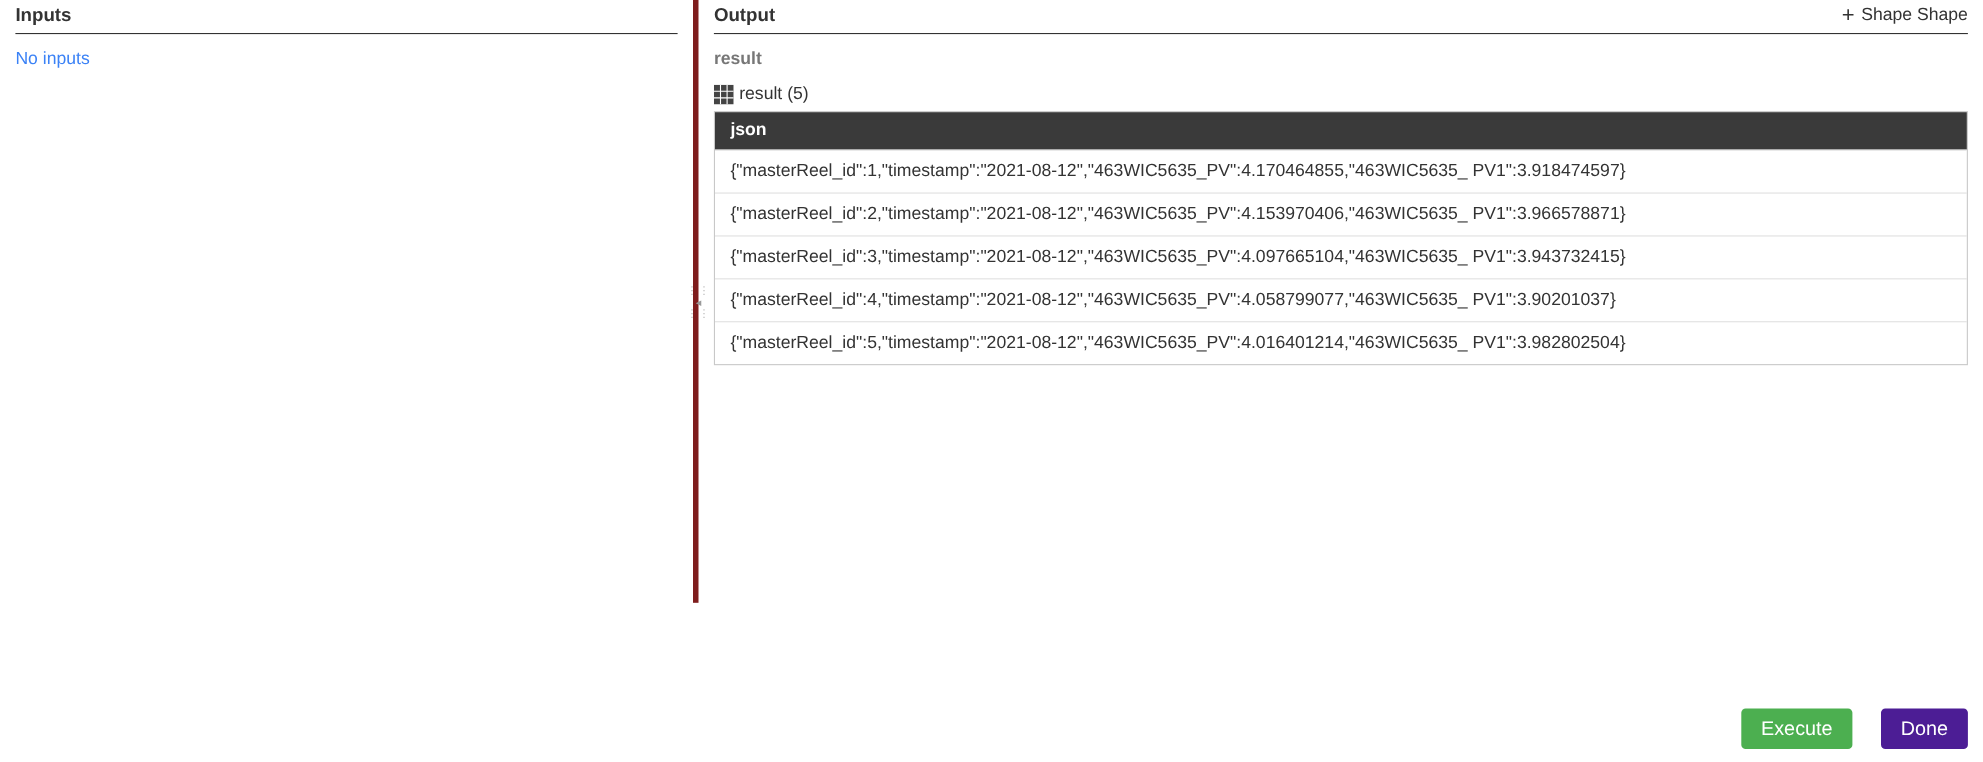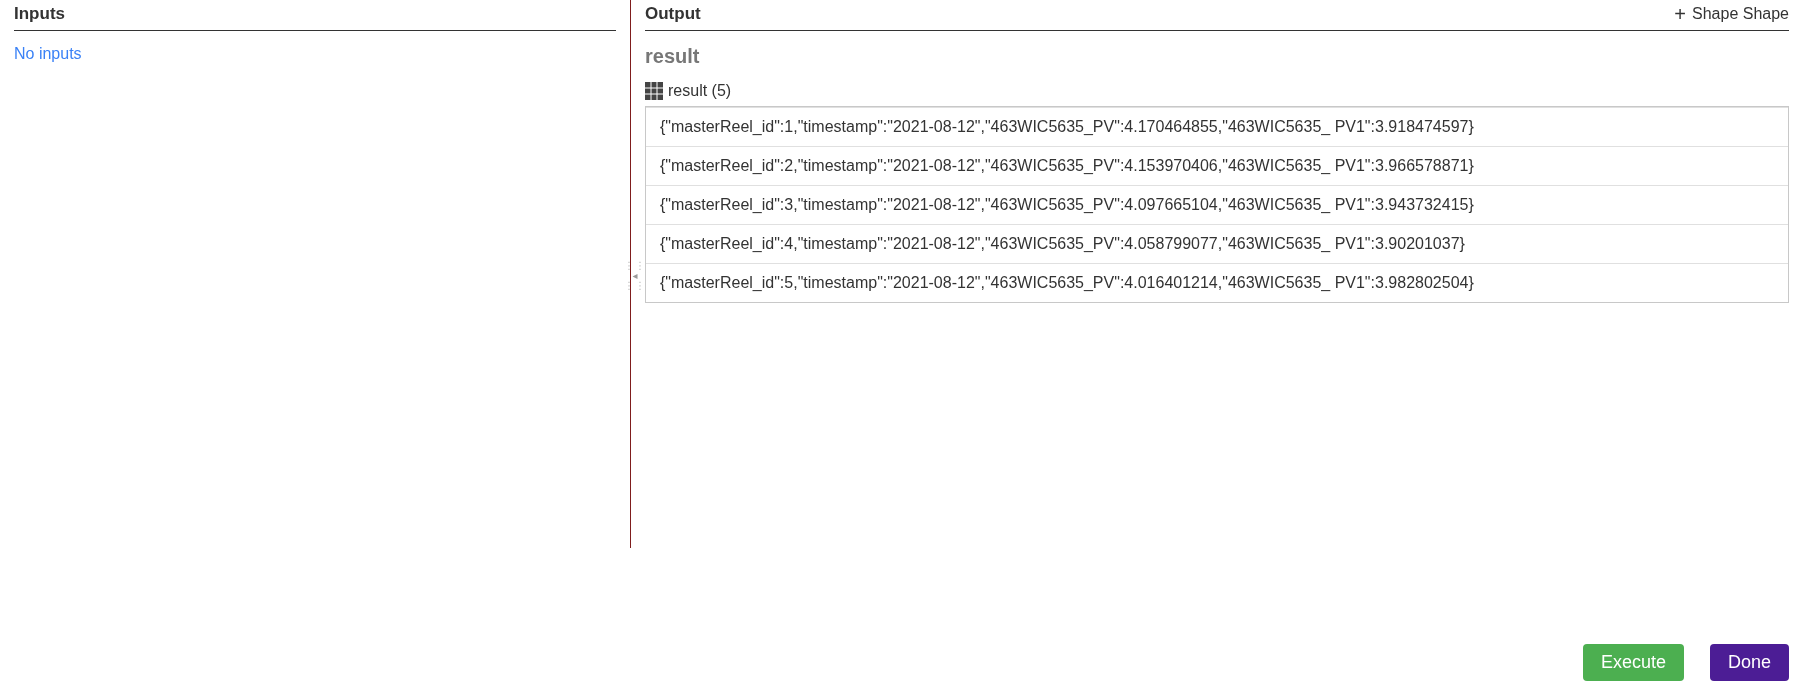--- a/index.html
+++ b/index.html
@@ -17,21 +17,21 @@
   }
   .panel {
     padding: 4px 14px 14px 14px;
   }
   .inputs-panel {
     width: 630px;
     flex: 0 0 630px;
   }
   .output-panel {
     flex: 1;
-    border-left: 1px solid #7f1d1d;
+    border-left: 5px solid #7f1d1d;
     position: relative;
   }
   .panel-header {
     display: flex;
     align-items: center;
     justify-content: space-between;
     border-bottom: 1px solid #333;
     padding-bottom: 6px;
     margin-bottom: 14px;
   }
@@ -51,21 +51,21 @@
     font-size: 16px;
     color: #333;
     cursor: pointer;
   }
   .plus-icon {
     font-size: 20px;
     font-weight: 400;
     line-height: 1;
   }
   .result-label {
-    font-size: 20px;
+    font-size: 16px;
     font-weight: 700;
     color: #777;
     margin-bottom: 14px;
   }
   .result-count-row {
     display: flex;
     align-items: center;
     gap: 5px;
     font-size: 16px;
     color: #333;
@@ -165,20 +165,21 @@
           <line x1="0" y1="6" x2="18" y2="6" stroke="#fff" stroke-width="1"></line>
           <line x1="0" y1="12" x2="18" y2="12" stroke="#fff" stroke-width="1"></line>
           <line x1="6" y1="0" x2="6" y2="18" stroke="#fff" stroke-width="1"></line>
           <line x1="12" y1="0" x2="12" y2="18" stroke="#fff" stroke-width="1"></line>
         </svg>
       </span>
       <span>result (5)</span>
     </div>
 
     <div class="table">
+      <div class="table-header">json</div>
       <div class="table-row">{"masterReel_id":1,"timestamp":"2021-08-12","463WIC5635_PV":4.170464855,"463WIC5635_ PV1":3.918474597}</div>
       <div class="table-row">{"masterReel_id":2,"timestamp":"2021-08-12","463WIC5635_PV":4.153970406,"463WIC5635_ PV1":3.966578871}</div>
       <div class="table-row">{"masterReel_id":3,"timestamp":"2021-08-12","463WIC5635_PV":4.097665104,"463WIC5635_ PV1":3.943732415}</div>
       <div class="table-row">{"masterReel_id":4,"timestamp":"2021-08-12","463WIC5635_PV":4.058799077,"463WIC5635_ PV1":3.90201037}</div>
       <div class="table-row">{"masterReel_id":5,"timestamp":"2021-08-12","463WIC5635_PV":4.016401214,"463WIC5635_ PV1":3.982802504}</div>
     </div>
   </div>
 </div>
 
 <div class="splitter">

